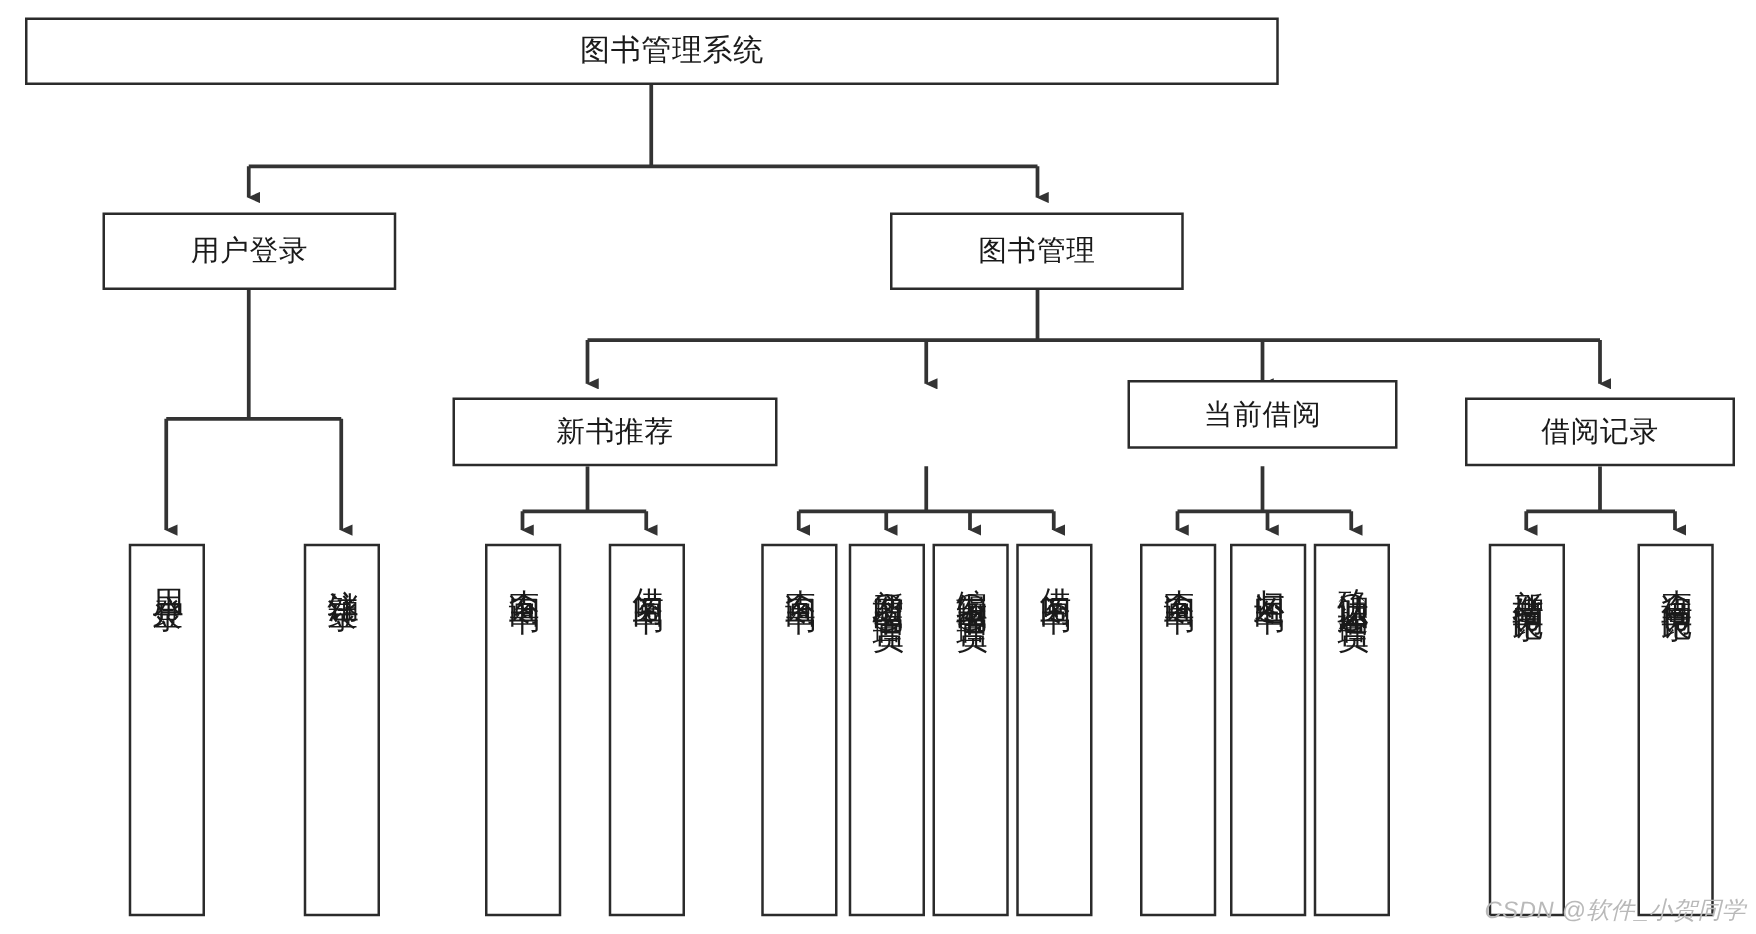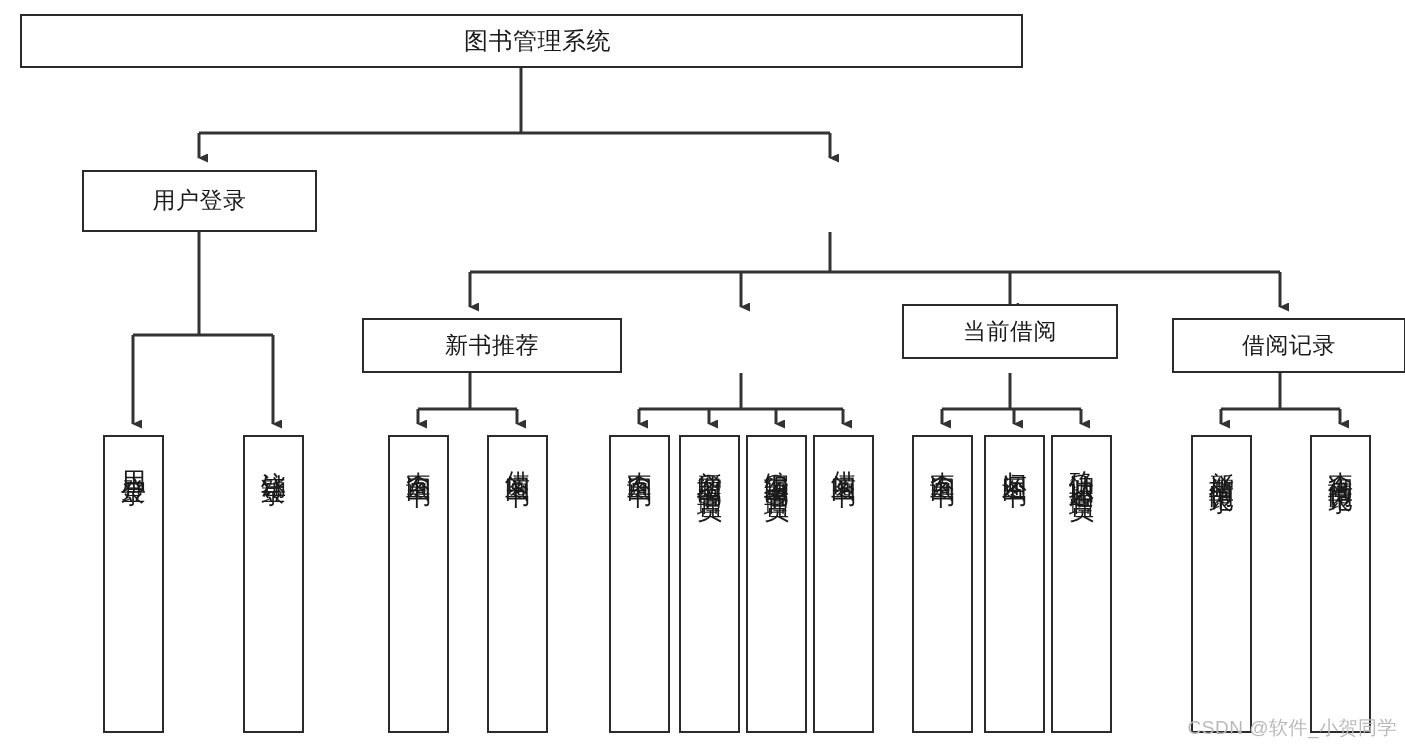--- a/index.html
+++ b/index.html
@@ -67,20 +67,21 @@
   }
   #watermark {
     position: absolute;
     right: 8px;
     bottom: 6px;
     font-size: 19px;
     color: #b9b9b9;
     letter-spacing: 0.5px;
     white-space: nowrap;
     z-index: 5;
+    font-style: italic;
   }
 </style>
 </head>
 <body>
 
 <div id="diagram-root">
 
   <svg id="edge-layer" viewBox="0 0 1405 747" width="1405" height="747" xmlns="http://www.w3.org/2000/svg">
     <defs>
       <marker id="arrowhead" markerWidth="9" markerHeight="10" refX="4.5" refY="9" orient="auto" markerUnits="userSpaceOnUse">
@@ -131,28 +132,31 @@
     </g>
   </svg>
 
   <div class="node horiz root" style="left:20px; top:14px; width:1003px; height:54px;padding-left:32px;">
     <span class="node-label">图书管理系统</span>
   </div>
 
   <div class="node horiz" style="left:82px; top:170px; width:235px; height:62px;">
     <span class="node-label">用户登录</span>
   </div>
+  <div class="node horiz" style="left:712px; top:170px; width:235px; height:62px;">
+    <span class="node-label">图书管理</span>
+  </div>
 
   <div class="node horiz" style="left:362px; top:318px; width:260px; height:55px;">
     <span class="node-label">新书推荐</span>
   </div>
   <div class="node horiz" style="left:902px; top:304px; width:216px; height:55px;">
     <span class="node-label">当前借阅</span>
   </div>
-  <div class="node horiz" style="left:1172px; top:318px; width:234px; height:55px;">
+  <div class="node horiz" style="left:1172px; top:318px; width:216px; height:55px;">
     <span class="node-label">借阅记录</span>
   </div>
 
   <div class="node vert" style="left:103px; top:435px; width:61px; height:298px;">
     <span class="node-label">用户登录</span>
   </div>
   <div class="node vert" style="left:243px; top:435px; width:61px; height:298px;">
     <span class="node-label">注销登录</span>
   </div>
 

